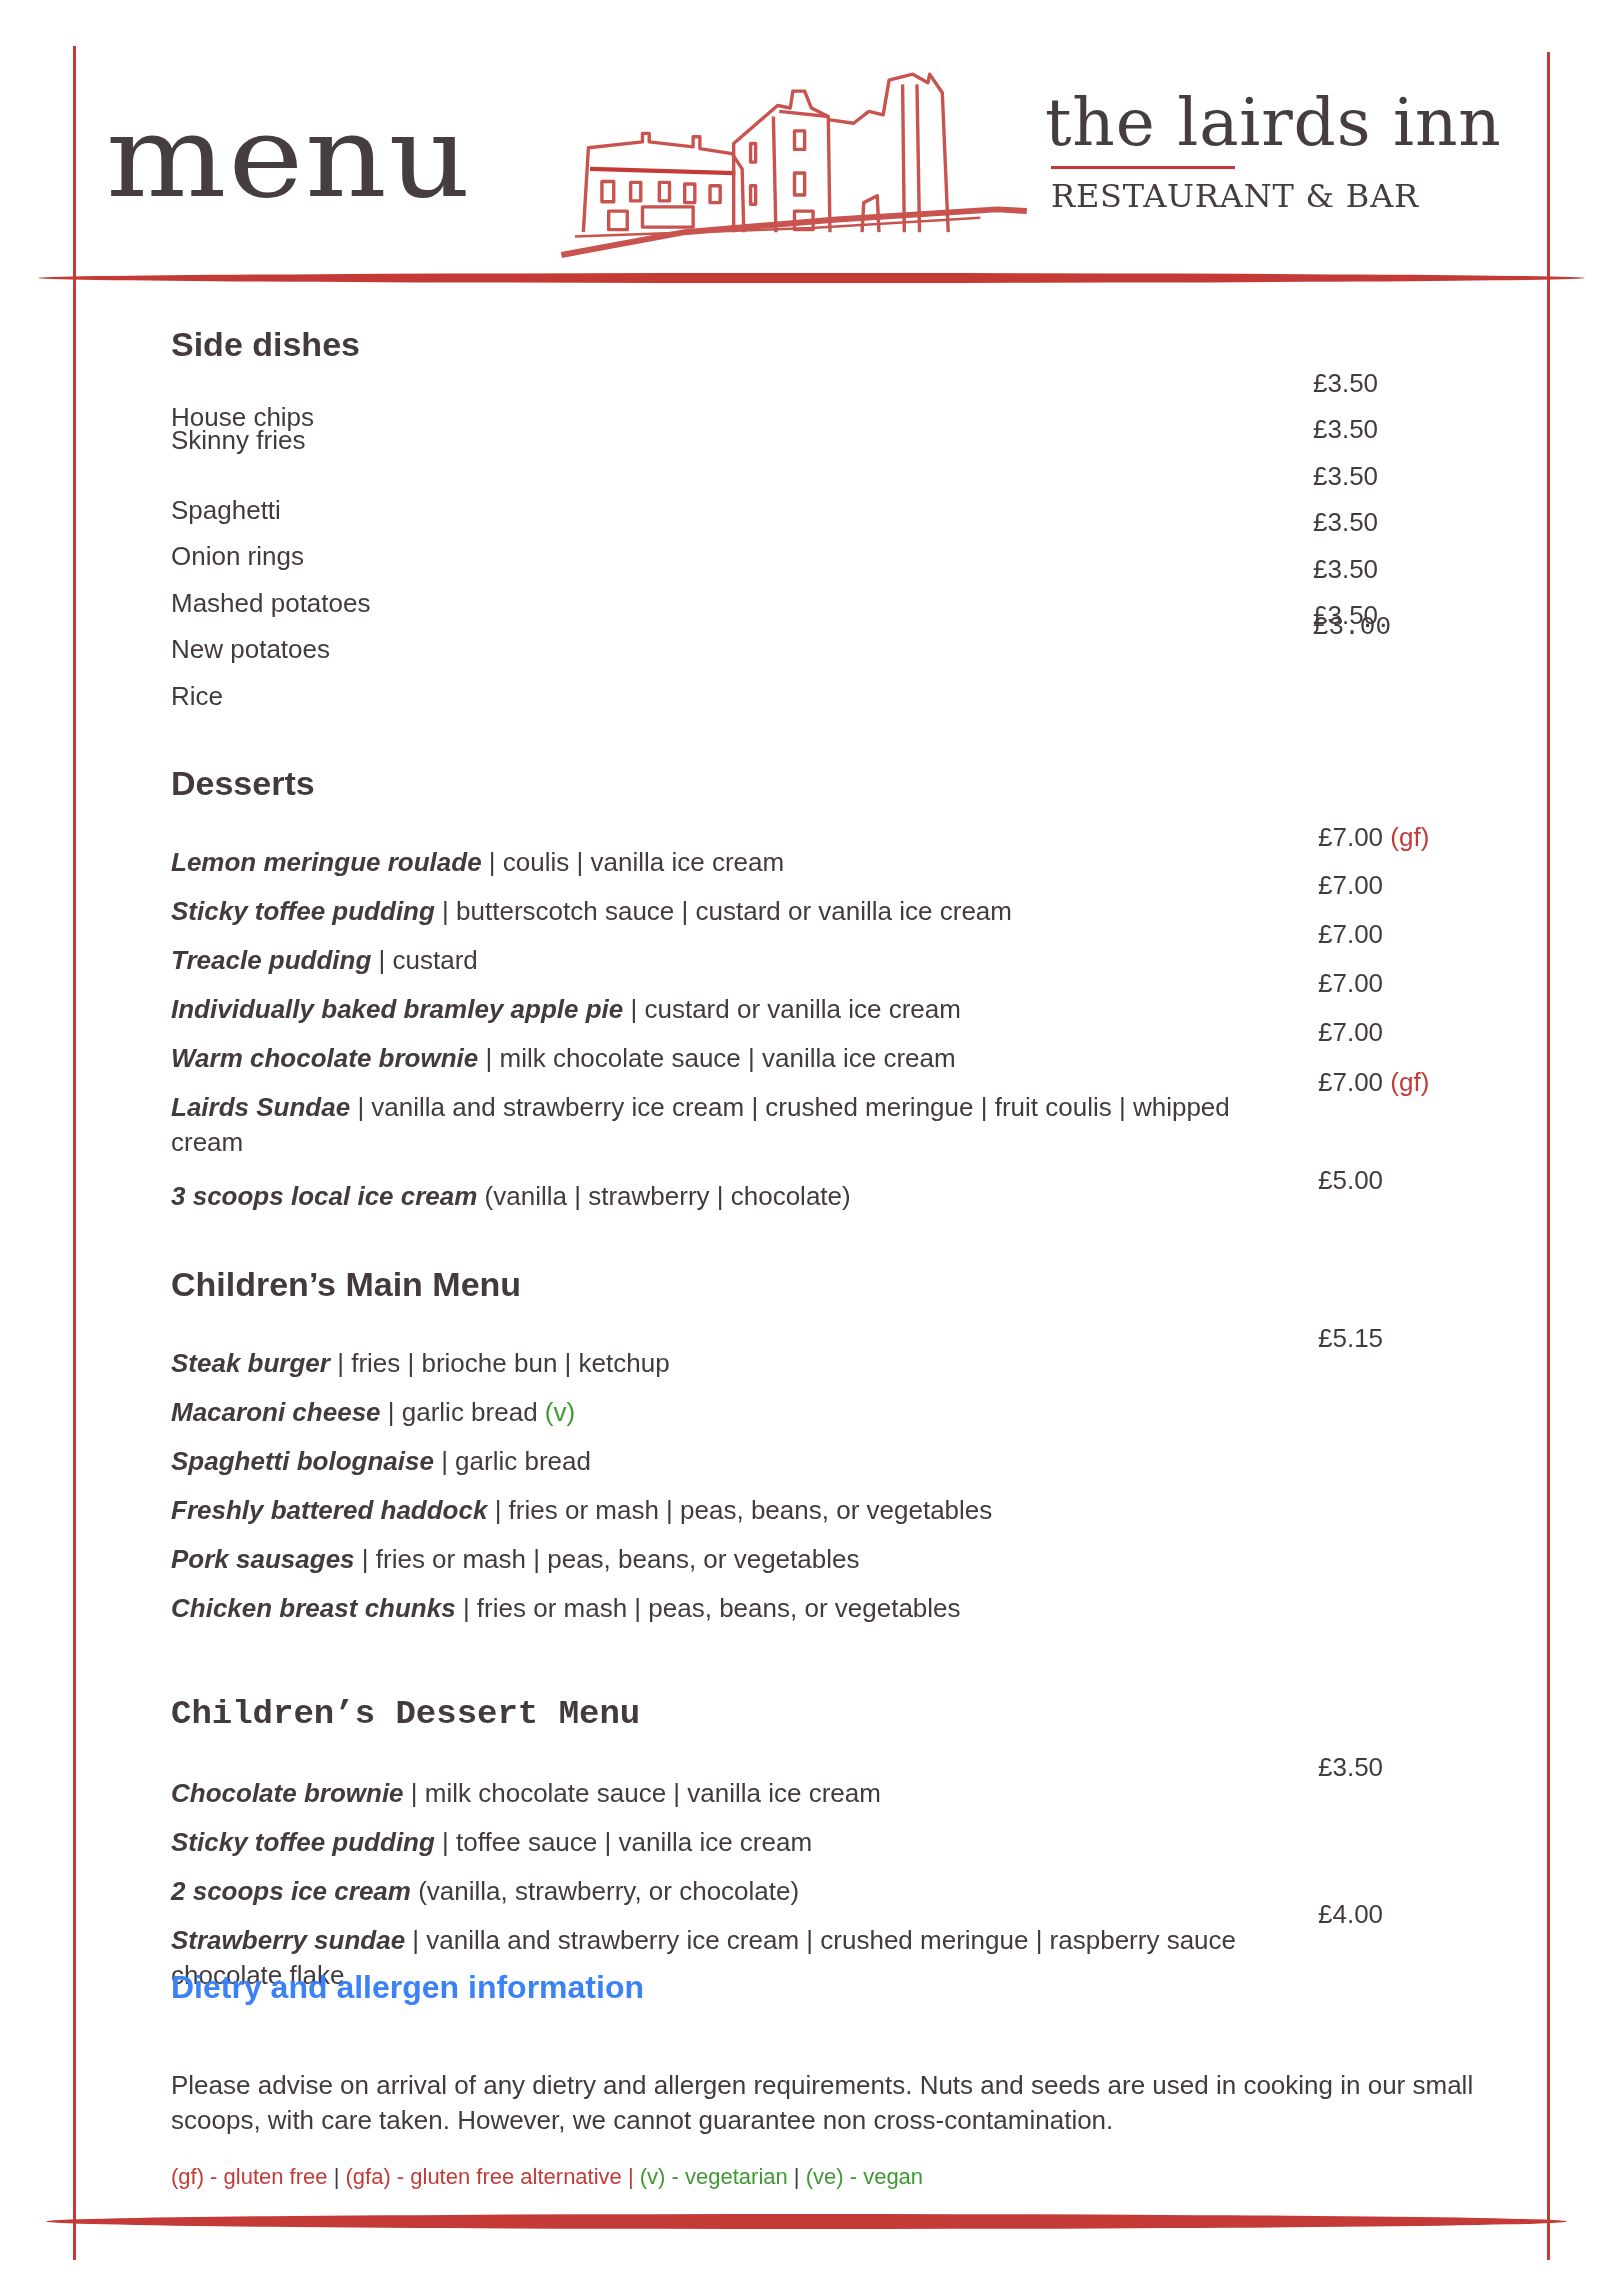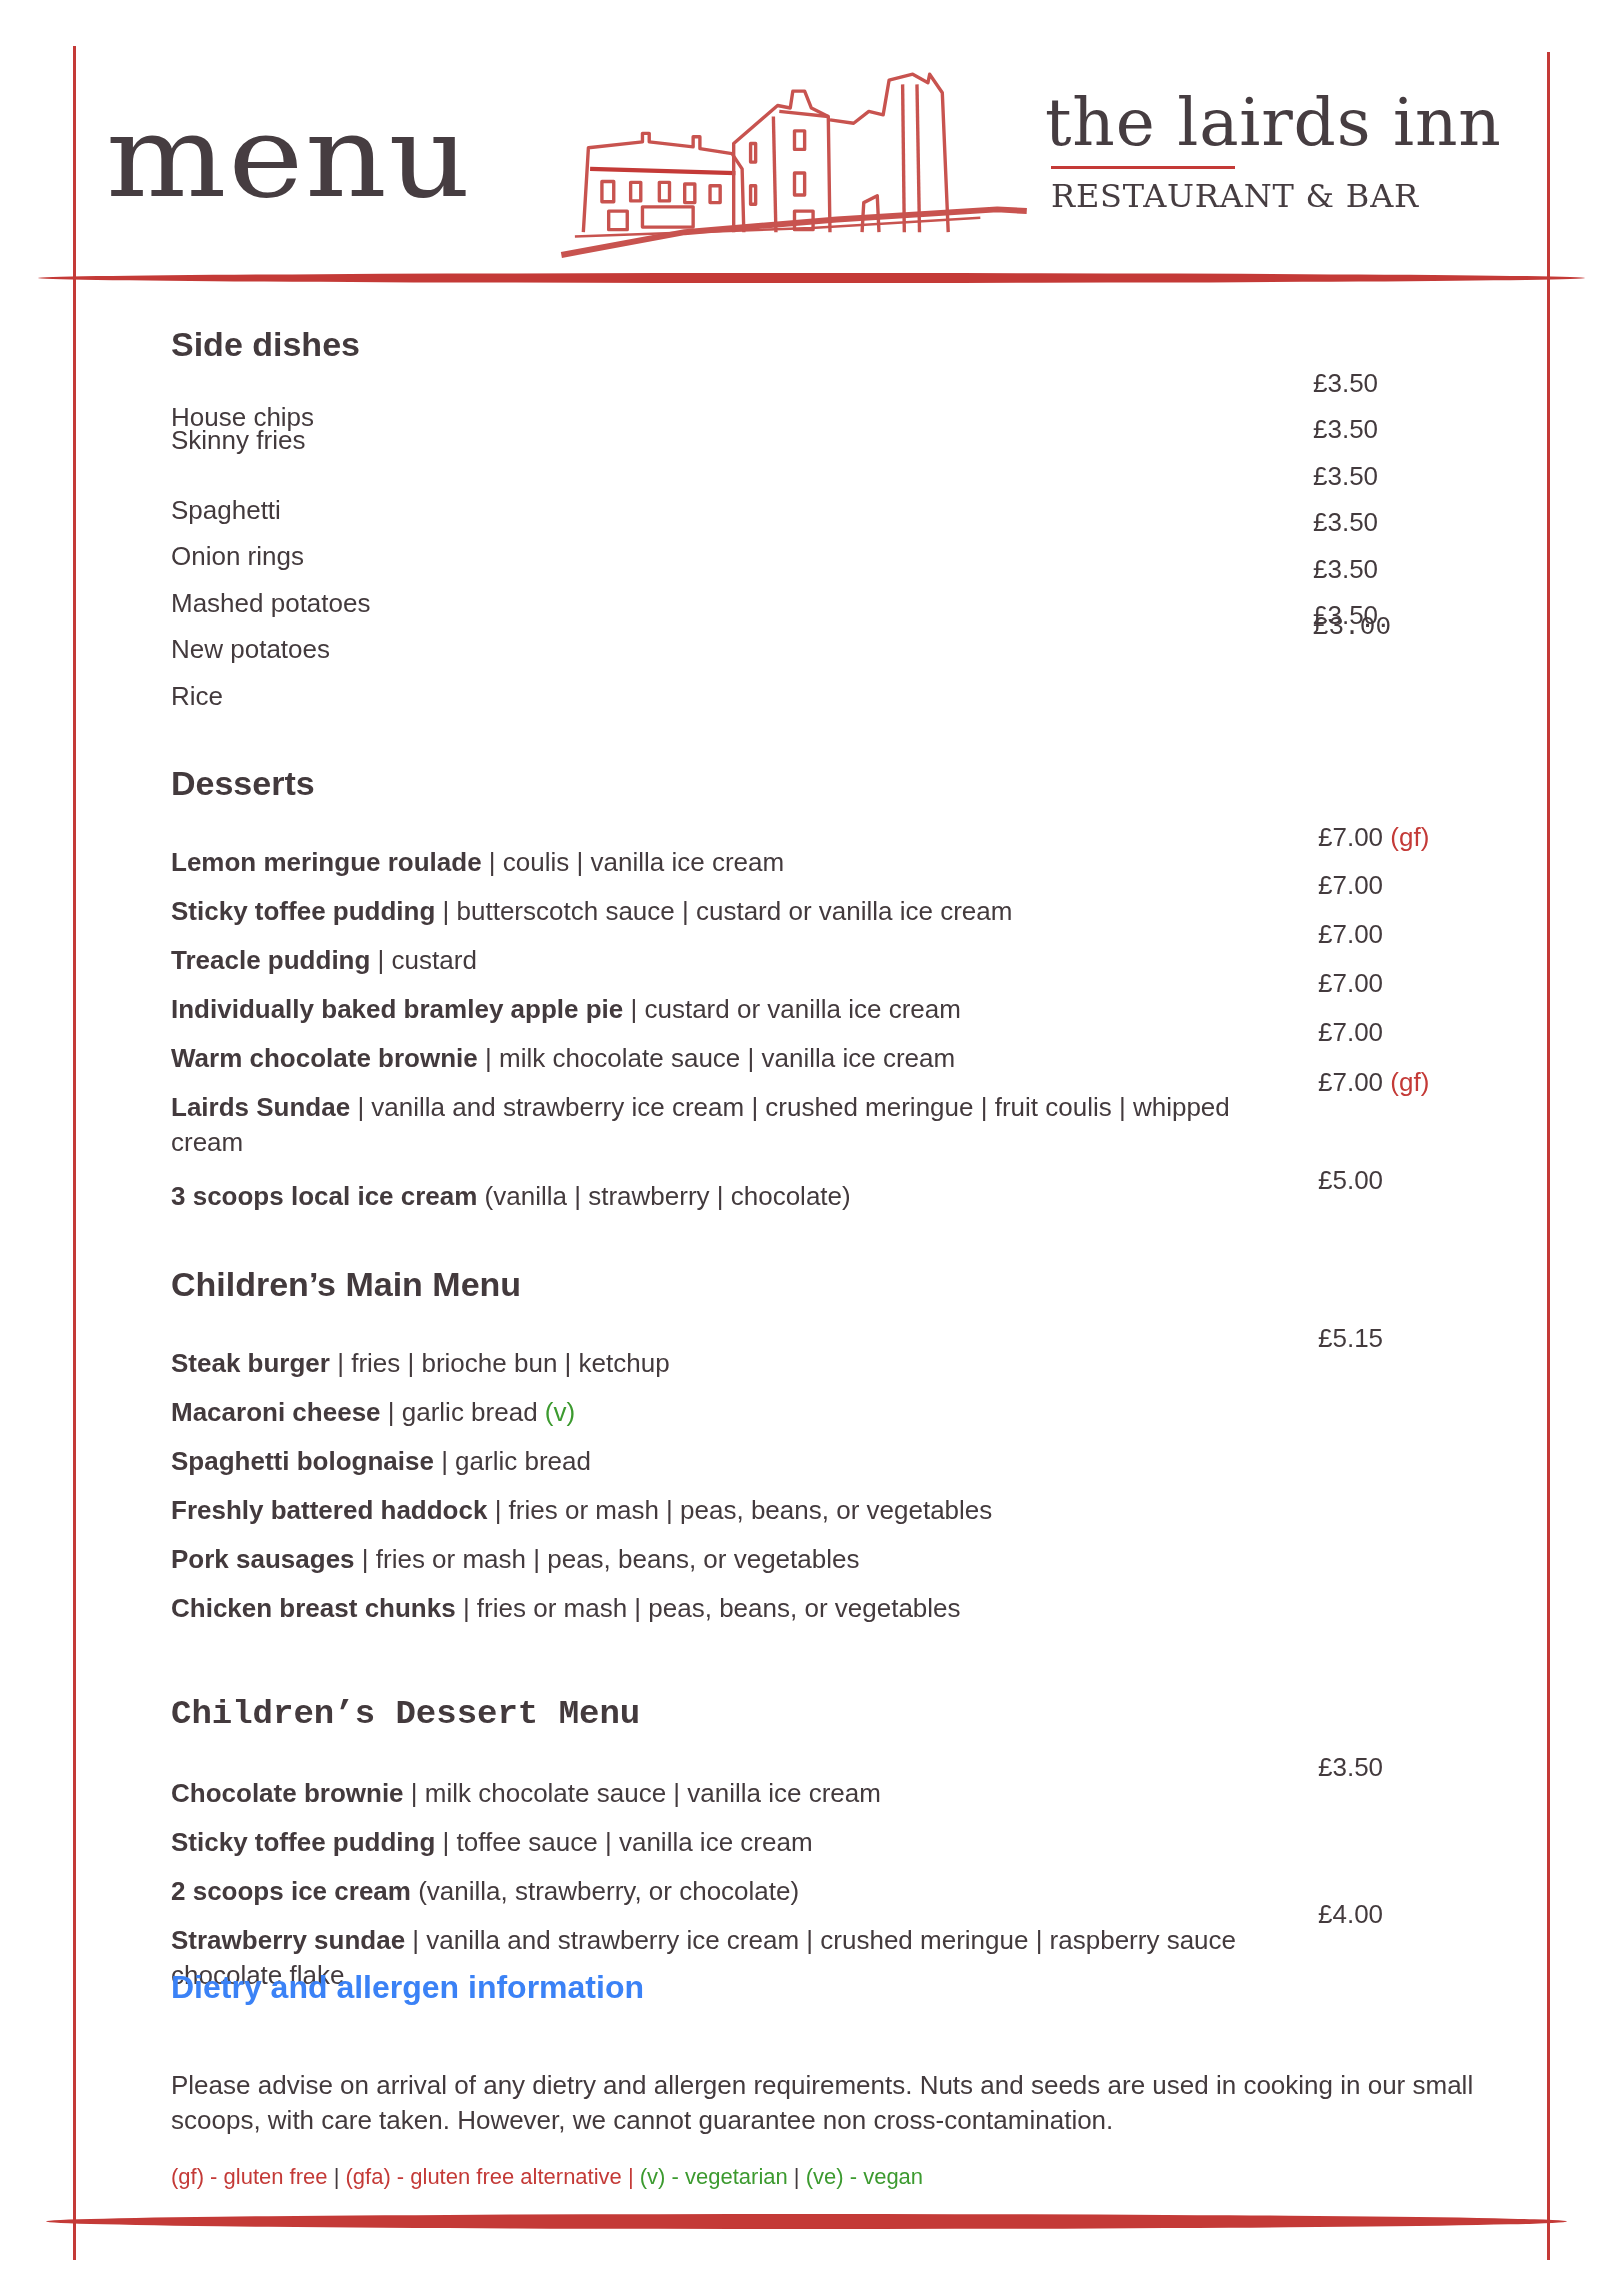--- a/index.html
+++ b/index.html
@@ -17,21 +17,21 @@
   .brand-name { position: absolute; left: 1045px; top: 85px; font-family: "DejaVu Serif", serif;
                 font-size: 66px; line-height: 76px; color: #463d41; letter-spacing: 0.8px; }
   .brand-rule { position: absolute; left: 1051px; top: 166px; width: 184px; height: 2.5px; background: #c43a37; }
   .brand-sub { position: absolute; left: 1051px; top: 177px; font-family: "DejaVu Serif", serif;
                font-size: 32px; line-height: 39px; color: #463d41; font-variant: small-caps; letter-spacing: 0.8px; }
   .sketch { position: absolute; left: 558px; top: 59px; width: 473px; height: 207px; }
 
   
   .section-title { position: absolute; left: 171px; font-size: 34px; font-weight: bold; color: #433a3d; white-space: nowrap; }
   .row { position: absolute; left: 171px; font-size: 26px; line-height: 35px; color: #433a3d; white-space: nowrap; margin-top: 23px; }
-  .row .name { font-weight: bold; }
+  .row .name { font-weight: bold; font-style: italic; }
   .row.wrap { white-space: normal; width: 1133px; }
   .price { position: absolute; font-size: 26px; line-height: 35px; color: #433a3d; white-space: nowrap; }
   .tag-red { color: #c43a37; }
   .tag-green { color: #3c9a2f; }
   .sep-dark { color: #433a3d; }
 
   .allergen-title { position: absolute; left: 171px; top: 1969px; font-size: 32px; font-weight: bold; color: #3b82f6; }
   .allergen-body { position: absolute; left: 171px; top: 2068px; width: 1318px; font-size: 26px; line-height: 35px; color: #433a3d; }
   .legend { position: absolute; left: 171px; top: 2159px; font-size: 22px; line-height: 35px; white-space: nowrap; }
 </style>

